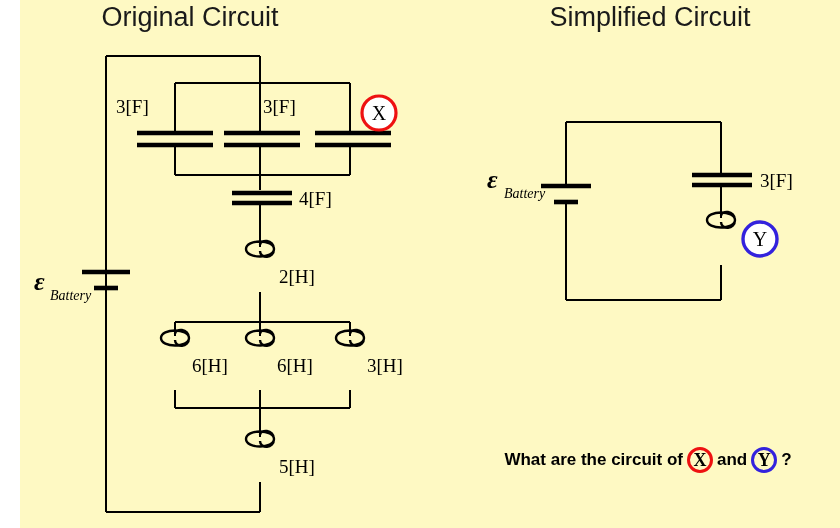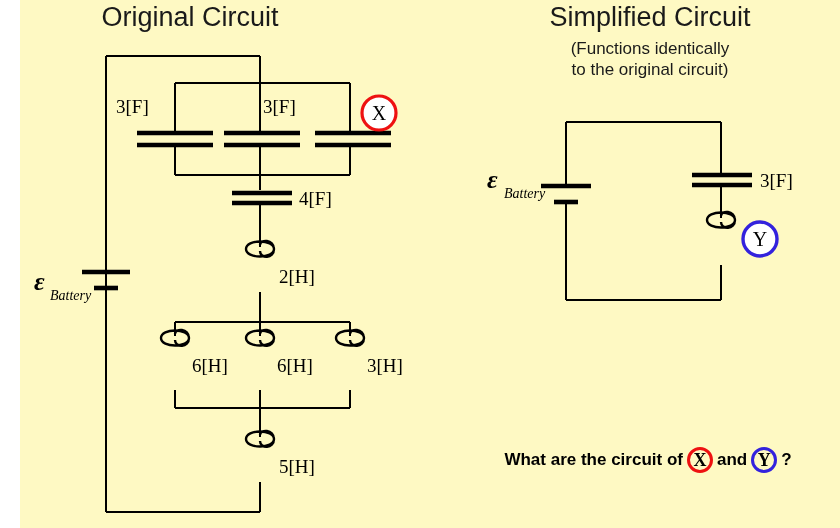--- a/index.html
+++ b/index.html
@@ -103,24 +103,20 @@
 </style>
 </head>
 <body>
 
 <div id="page">
 
   <div class="panel-title" id="title-original">Original Circuit</div>
 
   <div class="panel-title" id="title-simplified">Simplified Circuit</div>
 
-  <div class="panel-subtitle" id="subtitle-simplified">
-    <div>(Functions identically</div>
-    <div>to the original circuit)</div>
-  </div>
 
   <svg width="440" height="528" viewBox="0 0 440 528">
 
     <path class="wire" d="M 86 56 L 240 56"></path>
     <path class="wire" d="M 86 56 L 86 512"></path>
     <path class="wire" d="M 86 512 L 240 512"></path>
 
     <line class="plate" x1="62" y1="272" x2="110" y2="272"></line>
     <line class="plate" x1="74" y1="288" x2="98" y2="288"></line>
     <text class="emf-sym" x="14" y="290">ε</text>

